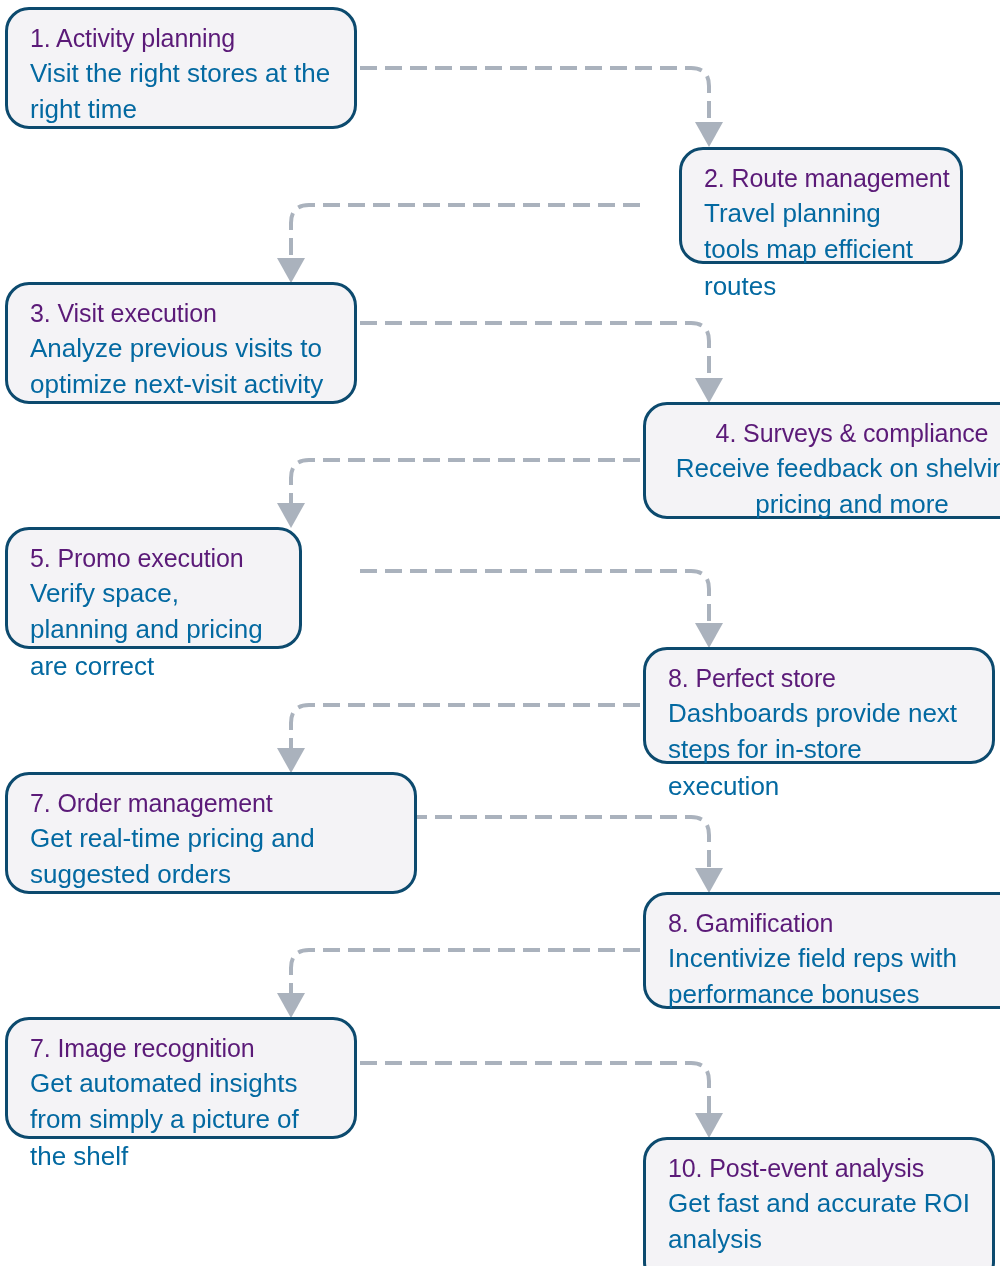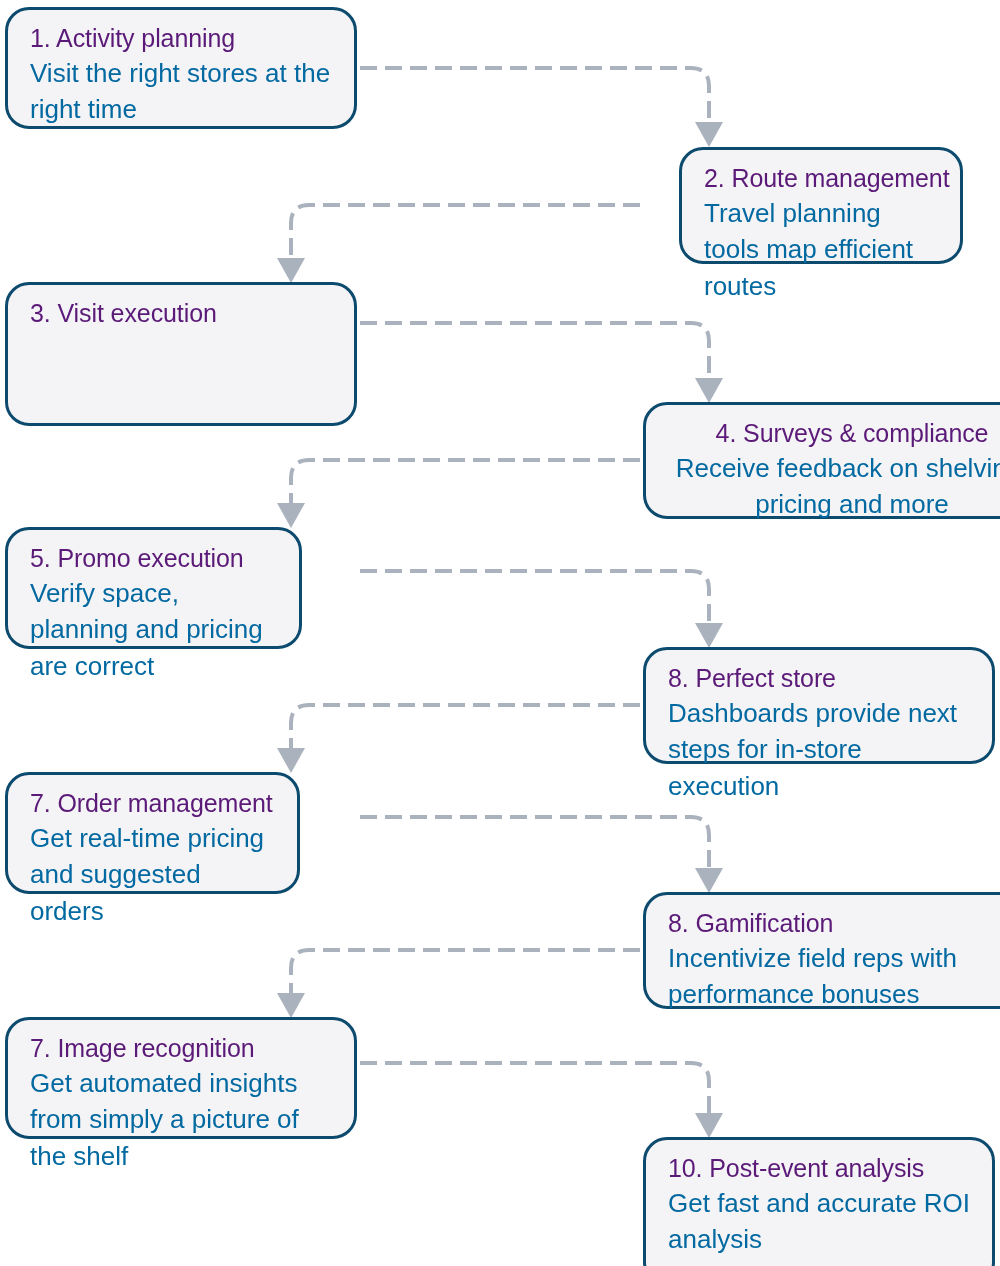--- a/index.html
+++ b/index.html
@@ -110,40 +110,41 @@
   <div class="flow-step" style="left:5px; top:7px; width:352px; height:122px;">
     <p class="step-title">1. Activity planning</p>
     <p class="step-desc">Visit the right stores at the right time</p>
   </div>
 
   <div class="flow-step" style="left:643px; top:147px; width:284px; height:117px;margin-left:36px;">
     <p class="step-title">2. Route management</p>
     <p class="step-desc">Travel planning tools map efficient routes</p>
   </div>
 
-  <div class="flow-step" style="left:5px; top:282px; width:352px; height:144px;">
+  <div class="flow-step" style="left:5px; top:282px; width:352px; height:122px;">
     <p class="step-title">3. Visit execution</p>
+    <p class="step-desc">Analyze previous visits to optimize next-visit activity</p>
   </div>
 
   <div class="flow-step" style="left:643px; top:402px; width:416px; height:117px;text-align:center;">
     <p class="step-title">4. Surveys &amp; compliance</p>
     <p class="step-desc">Receive feedback on shelving, pricing and more</p>
   </div>
 
   <div class="flow-step" style="left:5px; top:527px; width:297px; height:122px;">
     <p class="step-title">5. Promo execution</p>
     <p class="step-desc">Verify space, planning and pricing are correct</p>
   </div>
 
   <div class="flow-step" style="left:643px; top:647px; width:352px; height:117px;">
     <p class="step-title">8. Perfect store</p>
     <p class="step-desc">Dashboards provide next steps for in-store execution</p>
   </div>
 
-  <div class="flow-step" style="left:5px; top:772px; width:295px; height:122px;">
+  <div class="flow-step" style="left:5px; top:772px; width:412px; height:122px;">
     <p class="step-title">7. Order management</p>
     <p class="step-desc">Get real-time pricing and suggested orders</p>
   </div>
 
   <div class="flow-step" style="left:643px; top:892px; width:404px; height:117px;">
     <p class="step-title">8. Gamification</p>
     <p class="step-desc">Incentivize field reps with performance bonuses</p>
   </div>
 
   <div class="flow-step" style="left:5px; top:1017px; width:352px; height:122px;">

